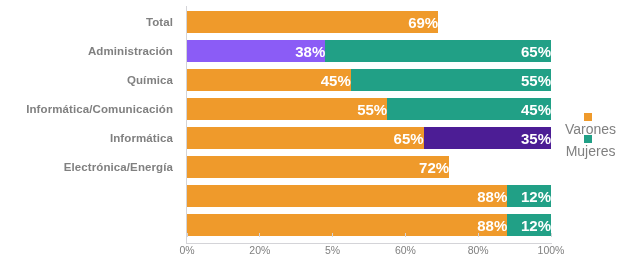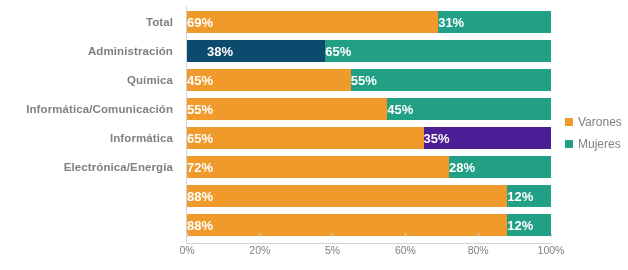--- a/index.html
+++ b/index.html
@@ -31,41 +31,41 @@
   .axis-line-h{
     position:absolute;left:-1px;top:232px;width:366px;height:1px;
     background:#d4d4d8;
   }
   .row{
     position:relative;height:22px;margin-bottom:7px;
     display:flex;width:100%;
   }
   .seg{
     height:22px;
-    display:flex;align-items:center;justify-content:flex-start;
-    color:#ffffff;font-size:13px;font-weight:bold;
+    display:flex;align-items:center;justify-content:flex-end;
+    color:#ffffff;font-size:15px;font-weight:bold;
     box-sizing:border-box;overflow:hidden;white-space:nowrap;
   }
   .seg-m{  }
 
   
   .xticks{position:absolute;left:187px;top:233px;width:364px;height:30px;}
   .xtick{
     position:absolute;top:11px;transform:translateX(-50%);
     font-size:10.5px;color:#808080;white-space:nowrap;
   }
   .xtick-mark{
     position:absolute;top:0;width:1px;height:4px;background:#d4d4d8;
   }
 
   
   .legend{position:absolute;left:565px;top:113px;}
   .legend-item{
     display:flex;align-items:center;height:17px;margin-bottom:5px;
-    font-size:12px;color:#808080;white-space:nowrap;
+    font-size:14px;color:#808080;white-space:nowrap;flex-direction:column;
   }
   .legend-swatch{
     width:8px;height:8px;margin-right:5px;flex:none;display:block;
   }
 </style>
 </head>
 <body>
 
 <div id="chart-root">
 
@@ -78,26 +78,23 @@
       <div class="cat-label">Electrónica/Energía</div>
     </div>
 
   <div class="plot">
     <div class="axis-line-v"></div>
     <div class="axis-line-h"></div>
   <div class="row">
         <div class="seg seg-m" style="width: 69%; background: rgb(239, 154, 43);">
           <span>69%</span>
         </div>
-        <div class="seg seg-m" style="width: 31%; background: rgb(33, 160, 134);">
-          <span>31%</span>
-        </div>
       </div>
       <div class="row">
-        <div class="seg seg-m" style="width: 38%; background: #0c4a6e; padding-left: 20px;">
+        <div class="seg seg-m" style="width: 38%; background: #8b5cf6; padding-left: 20px;">
           <span>38%</span>
         </div>
         <div class="seg seg-m" style="width: 62%; background: rgb(33, 160, 134);">
           <span>65%</span>
         </div>
       </div>
       <div class="row">
         <div class="seg seg-m" style="width: 45%; background: rgb(239, 154, 43);">
           <span>45%</span>
         </div>
@@ -117,23 +114,20 @@
         <div class="seg seg-m" style="width: 65%; background: rgb(239, 154, 43);">
           <span>65%</span>
         </div>
         <div class="seg seg-m" style="width: 35%; background: #4c1d95;">
           <span>35%</span>
         </div>
       </div>
       <div class="row">
         <div class="seg seg-m" style="width: 72%; background: rgb(239, 154, 43);">
           <span>72%</span>
-        </div>
-        <div class="seg seg-m" style="width: 28%; background: rgb(33, 160, 134);">
-          <span>28%</span>
         </div>
       </div>
       <div class="row">
         <div class="seg seg-m" style="width: 88%; background: rgb(239, 154, 43);">
           <span>88%</span>
         </div>
         <div class="seg seg-m" style="width: 12%; background: rgb(33, 160, 134);">
           <span>12%</span>
         </div>
       </div>

